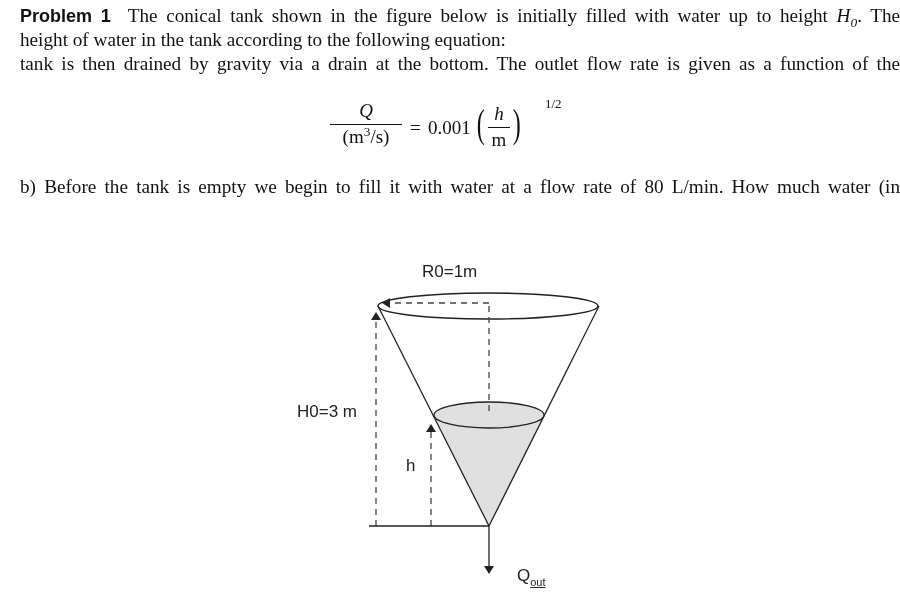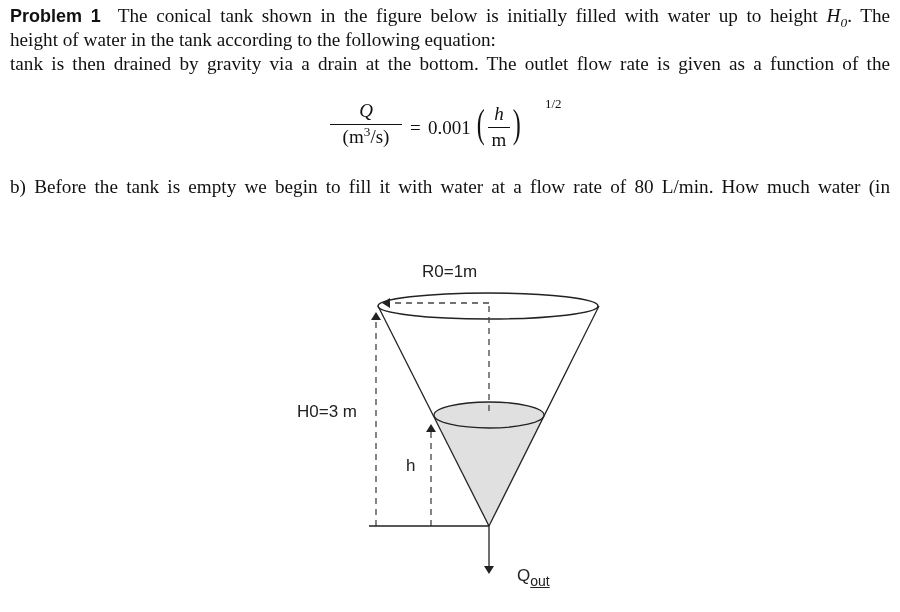--- a/index.html
+++ b/index.html
@@ -1,18 +1,18 @@
 <!DOCTYPE html>
 <html><head>
   <meta charset="utf-8">
   <style>
     html, body { margin: 0; padding: 0; background: #ffffff; }
     body { width: 900px; height: 612px; position: relative; overflow: hidden; color: #111; }
     .para {
-      position: absolute; left: 10px; width: 880px;
+      position: absolute; left: 20px; width: 880px;
       font-family: "Liberation Serif", "DejaVu Serif", serif;
       font-size: 19.2px; line-height: 24px; text-align: justify;
     }
     .para .line { display: block; white-space: nowrap; text-align-last: justify; }
     .para .line.last { text-align-last: left; }
     .prob-title { font-family: "Liberation Sans", "DejaVu Sans", sans-serif; font-weight: bold; font-size: 18px; }
     .ital { font-style: italic; }
     sub, sup { font-size: 70%; line-height: 0; }
     .eq {
       position: absolute; left: 330px; top: 96px; height: 64px; width: 260px;
@@ -80,13 +80,13 @@
   <line x1="431" y1="526" x2="431" y2="428" stroke="#444" stroke-width="1.3" stroke-dasharray="6,5" marker-end="url(#arrowhead)"></line>
 
   <line x1="369" y1="526" x2="489" y2="526" stroke="#222" stroke-width="1.3"></line>
 
   <line x1="489" y1="526" x2="489" y2="570" stroke="#222" stroke-width="1.3" marker-end="url(#arrowhead)"></line>
 </svg>
 
 <span class="fig-label" style="left: 422px; top: 262px;">R0=1m</span>
 <span class="fig-label" style="left: 297px; top: 402px;">H0=3 m</span>
 <span class="fig-label" style="left: 406px; top: 456px;">h</span>
-<span class="fig-label" style="left: 517px; top: 566px;"><span>Q</span><sub style="font-size: 14px; vertical-align: -5px; text-decoration: underline;">out</sub></span>
+<span class="fig-label" style="left: 517px; top: 566px;"><span>Q</span><sub style="font-size: 11px; vertical-align: -5px; text-decoration: underline;">out</sub></span>
 
 </body></html>

